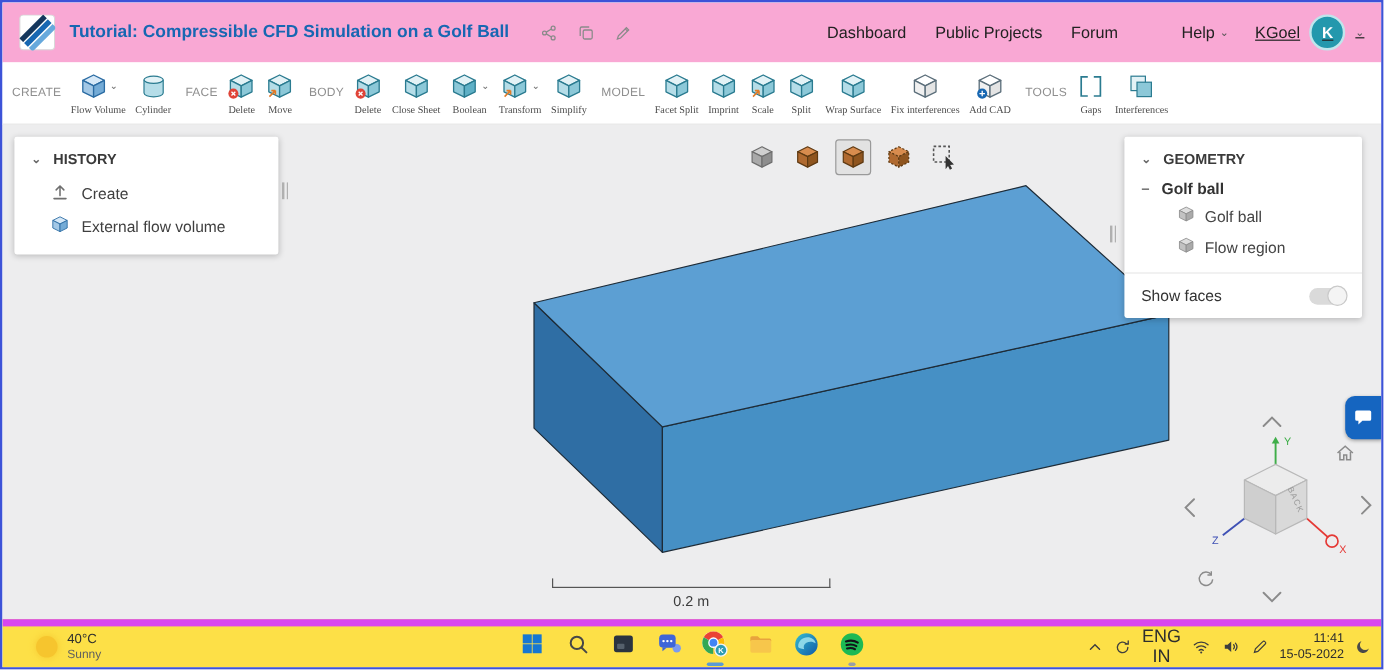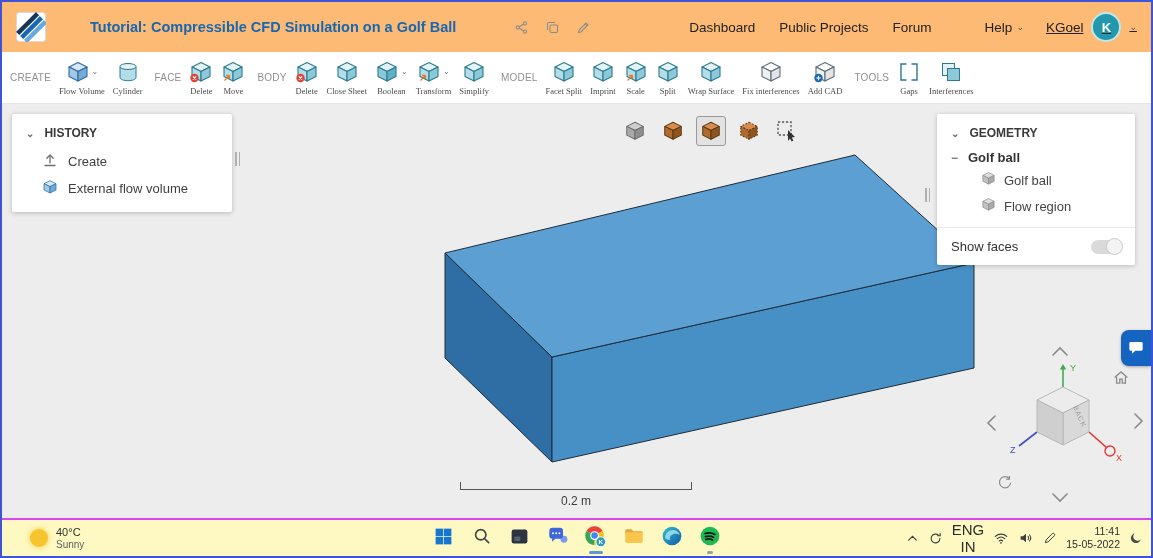--- a/index.html
+++ b/index.html
@@ -1,21 +1,21 @@
 <!DOCTYPE html>
 <html><head>
 <meta charset="utf-8">
 <style>
   * { box-sizing: border-box; margin: 0; padding: 0; }
   html,body { width: 1153px; height: 558px; }
   body { font-family: "Liberation Sans", sans-serif; background: #fff; }
   .screen { width: 1153px; height: 558px; border: 2px solid #3d53d8; display: flex; flex-direction: column; background: #fff; position: relative; overflow: hidden; }
 
   
-  .header { flex: 0 0 50px; display: flex; align-items: center; padding: 0 14px; background: #fdba74; gap: 32px; }
+  .header { flex: 0 0 50px; display: flex; align-items: center; padding: 0 14px; background: #f9a8d4; }
   .logo { width: 30px; height: 30px; display: inline-flex; cursor: pointer; }
   .doc-title { margin-left: 12px; font-size: 14.5px; font-weight: bold; color: #1767b2; }
   .doc-actions { display: flex; gap: 16px; margin-left: 26px; align-items: center; }
   .doc-actions .ic { display: inline-flex; cursor: pointer; }
   .header-right { margin-left: auto; display: flex; align-items: center; gap: 22px; font-size: 13.5px; color: #222; }
   .hnav { cursor: pointer; white-space: nowrap; }
   .help { display: flex; align-items: center; gap: 4px; cursor: pointer; padding-left: 31px; }
   .chev-sm { font-size: 9px; color: #555; }
   .user-wrap { display: flex; align-items: center; gap: 8px; cursor: pointer; text-decoration: underline; }
   .avatar { width: 30px; height: 30px; border-radius: 50%; background: #2398ad; color: #fff; display: flex; align-items: center; justify-content: center; font-size: 13px; font-weight: bold; border: 2px solid #bfe6ec; }
@@ -56,21 +56,21 @@
   .scalebar { position: absolute; left: 458px; top: 378px; width: 232px; }
   .scalebar .bar { height: 8px; border-bottom: 1.5px solid #555; border-left: 1.5px solid #555; border-right: 1.5px solid #555; }
   .scalebar .lbl { text-align: center; font-size: 12px; color: #3c3c3c; margin-top: 4px; }
 
   .chat-btn { position: absolute; right: 0; top: 226px; width: 30px; height: 36px; background: #1565c0; border-radius: 8px 0 0 8px; display: flex; align-items: center; justify-content: center; cursor: pointer; box-shadow: 0 1px 3px rgba(0,0,0,.3); }
 
   .nav-widget { position: absolute; right: 6px; top: 240px; width: 160px; height: 160px; }
   .nwbtn { position: absolute; color: #8b8b8b; cursor: pointer; display: inline-flex; }
 
   
-  .taskbar { flex: 0 0 38px; background: #fef9c3; border-top: 2px solid #d946ef; position: relative; display: flex; align-items: center; }
+  .taskbar { flex: 0 0 38px; background: #fde047; border-top: 6px solid #d946ef; position: relative; display: flex; align-items: center; }
   .weather { position: absolute; left: 28px; display: flex; align-items: center; gap: 8px; cursor: pointer; }
   .sun { width: 18px; height: 18px; border-radius: 50%; background: #f6c52e; box-shadow: 0 0 5px 1px rgba(246,197,46,.65); }
   .weather-text { display: flex; flex-direction: column; line-height: 1.15; }
   .wt-temp { font-size: 11px; color: #2e2e2e; }
   .wt-desc { font-size: 10px; color: #5f5f5f; }
   .task-apps { margin: 0 auto; display: flex; align-items: center; gap: 4px; }
   .tapp { width: 34px; height: 34px; display: flex; align-items: center; justify-content: center; border-radius: 4px; cursor: pointer; position: relative; }
   .tapp .active-line { position: absolute; bottom: 1px; left: 50%; transform: translateX(-50%); width: 14px; height: 3px; border-radius: 2px; background: #5a9bd5; }
   .tapp .run-dot { position: absolute; bottom: 1px; left: 50%; transform: translateX(-50%); width: 6px; height: 3px; border-radius: 2px; background: #9aa0a6; }
   .task-tray { position: absolute; right: 8px; display: flex; align-items: center; gap: 9px; }

